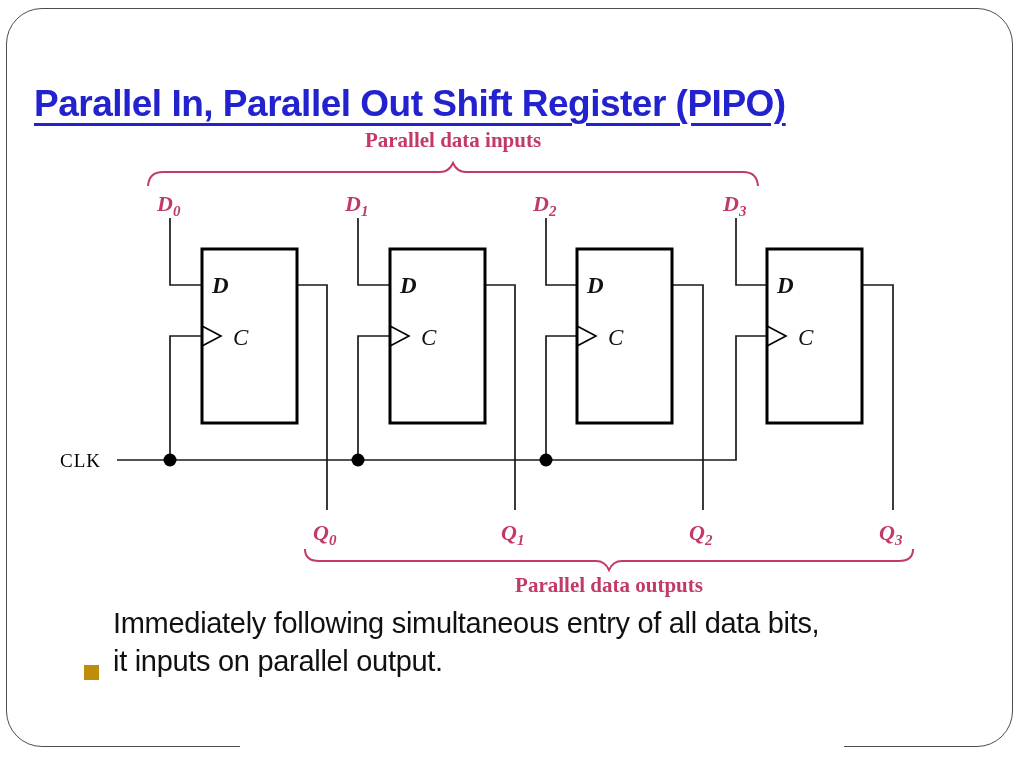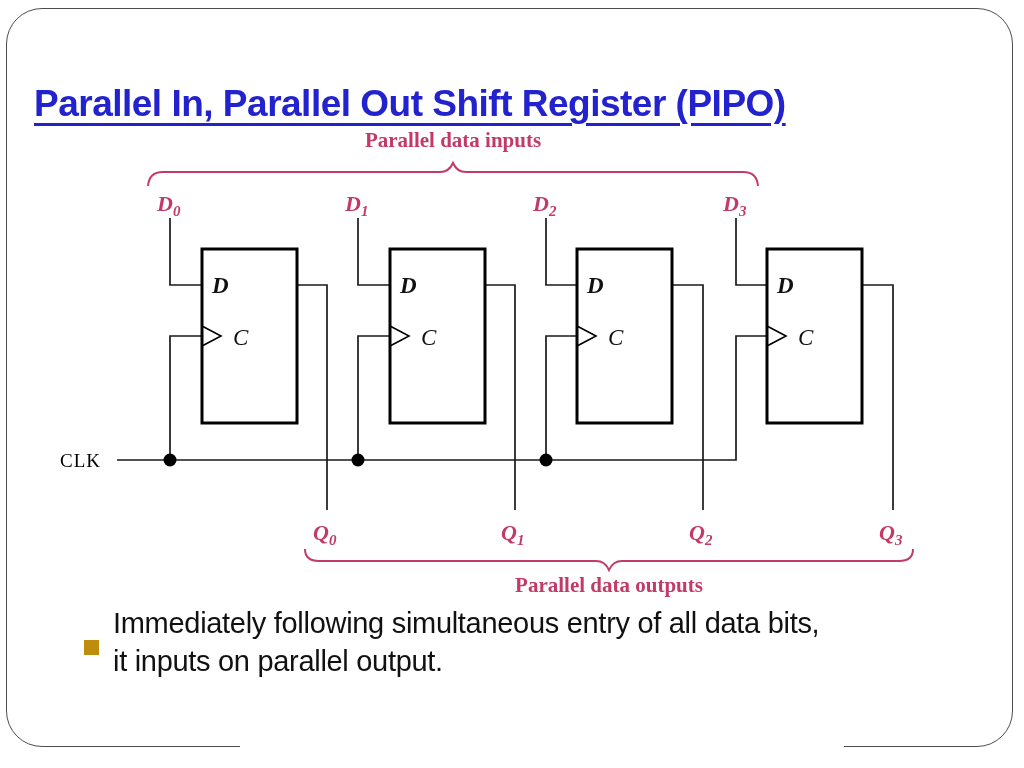--- a/index.html
+++ b/index.html
@@ -23,21 +23,21 @@
   }
 
   
   .diagram{
     position:absolute;left:0;top:0;width:1024px;height:600px;
   }
   .serif-lab{font-family:"Liberation Serif", serif;}
 
   
   .bullet-block{
-    position:absolute;left:84px;top:604px;display:flex;align-items:center;
+    position:absolute;left:84px;top:604px;display:flex;align-items:flex-end;
   }
   .bullet-square{
     width:15px;height:15px;background:#bf8d0b;margin-top:10px;flex:0 0 auto;
   }
   .bullet-text{
     margin-left:14px;font-size:29px;line-height:38px;color:#111111;letter-spacing:-0.3px;
   }
 </style>
 </head>
 <body>

